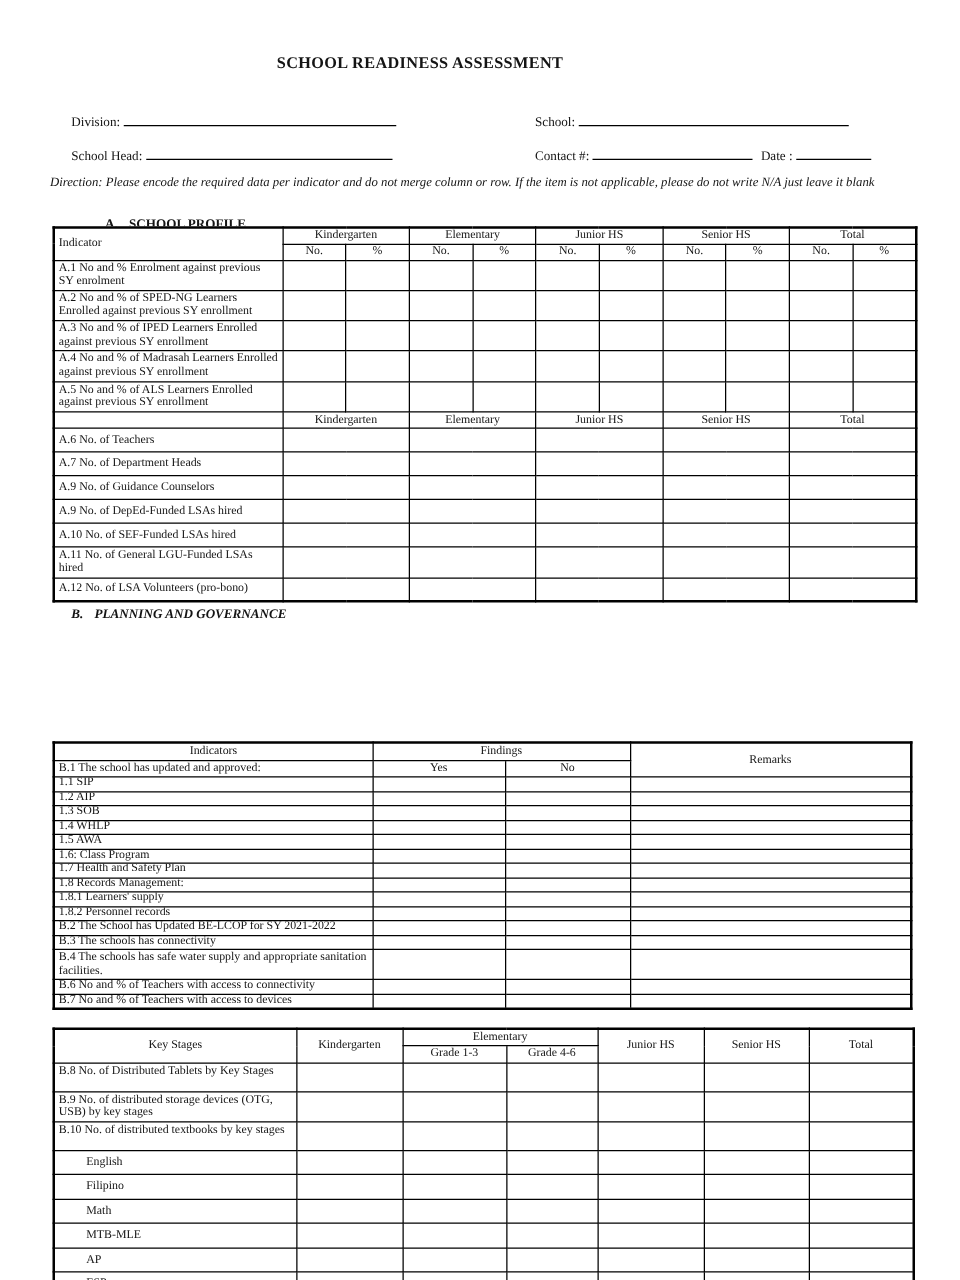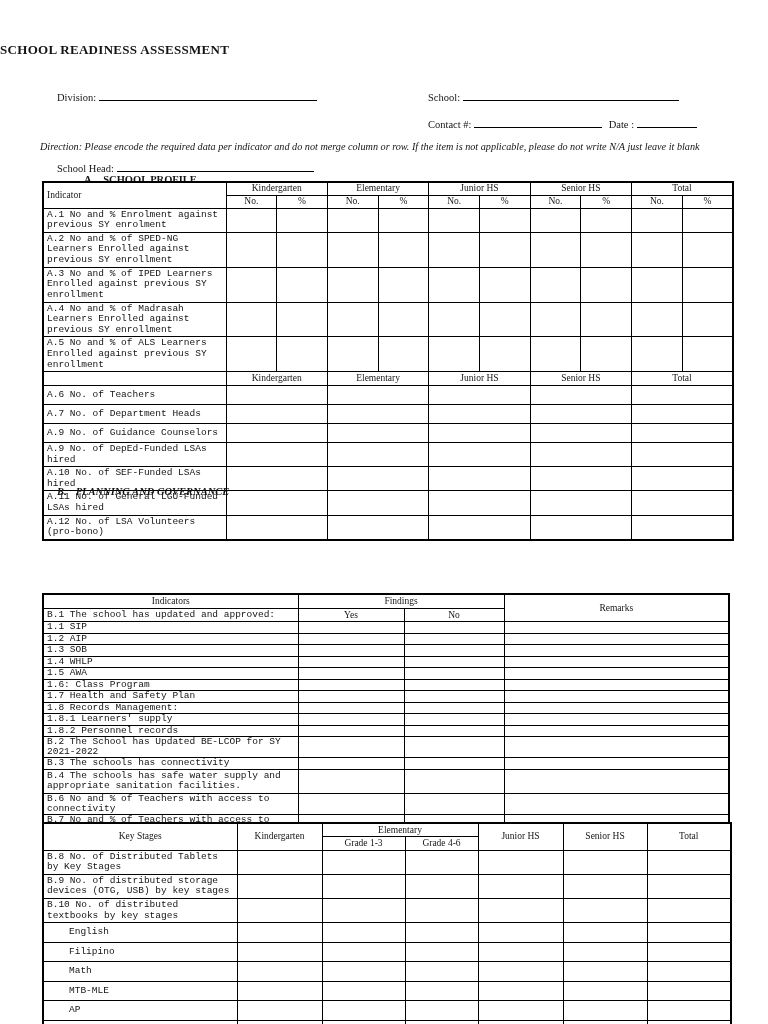--- a/index.html
+++ b/index.html
@@ -5,41 +5,41 @@
   * { margin:0; padding:0; box-sizing:border-box; }
   html,body { background:#fff; }
   body {
     width:768px; height:1024px; overflow:hidden;
     font-family:"Liberation Serif", serif; color:#141414;
   }
   .page { position:relative; width:768px; height:1024px; background:#fff; overflow:hidden; }
   .abs { position:absolute; }
 
   
-  .title-block { top:42px; left:0; width:672px; text-align:left; }
+  .title-block { top:42px; left:0; width:672px; text-align:center; }
   .doc-title { font-weight:bold; font-size:13px; letter-spacing:.3px; }
   .doc-subtitle { font-weight:bold; font-size:12.5px; margin-top:2px; }
 
   .field-row { font-size:10.5px; white-space:nowrap; }
   .uline { display:inline-block; border-bottom:1px solid #000; height:10px; vertical-align:baseline; }
 
   .direction { top:141px; left:40px; width:700px; font-style:italic; font-size:10.2px; }
 
   .sec-head { font-weight:bold; font-size:10.5px; }
   .sec-head .pfx { margin-right:9px; }
   .sec-head.it { font-style:italic; }
 
   
   table { border-collapse:collapse; table-layout:fixed; border:2px solid #000; background:#fff; }
   th, td {
     border:1px solid #000; font-size:9.5px; font-weight:normal;
     line-height:1.12; padding:1px 3px; overflow:hidden;
   }
   th { text-align:center; vertical-align:middle; padding:0 2px; }
-  td.label { text-align:left; vertical-align:top;font-family:Liberation Mono, monospace; }
+  td.label { text-align:left; vertical-align:top; }
   td.cell { vertical-align:top; }
   td.c { text-align:center; vertical-align:middle; }
 
   
   #tableA { top:181px; left:42px; width:690px;border-radius:15px; }
   #tableA thead tr { height:13px; }
   #tableA th.ind { text-align:left; padding-left:3px; }
   #tableA tr.h23 { height:23.5px; }
   #tableA tr.mid { height:12px; }
   #tableA tr.h19 { height:19px; }
@@ -74,21 +74,21 @@
 
   <div class="abs field-row" style="top:91px; left:57px;">
     <span>Division:</span>
     <span class="uline" style="width:218px;"></span>
   </div>
   <div class="abs field-row" style="top:91px; left:428px;">
     <span>School:</span>
     <span class="uline" style="width:216px;"></span>
   </div>
 
-  <div class="abs field-row" style="top:118px; left:57px;margin-top:44px;">
+  <div class="abs field-row" style="top:118px; left:57px;">
     <span>School Head:</span>
     <span class="uline" style="width:197px;"></span>
   </div>
   <div class="abs direction">Direction:  Please encode the required data per indicator and do not merge column or row.  If the item is not applicable, please do not write N/A just leave it blank</div>
 
   <div class="abs field-row" style="top:118px; left:428px;">
     <span>Contact #:</span>
     <span class="uline" style="width:128px;"></span>
     <span style="margin-left:4px;">Date :</span>
     <span class="uline" style="width:60px;"></span>

